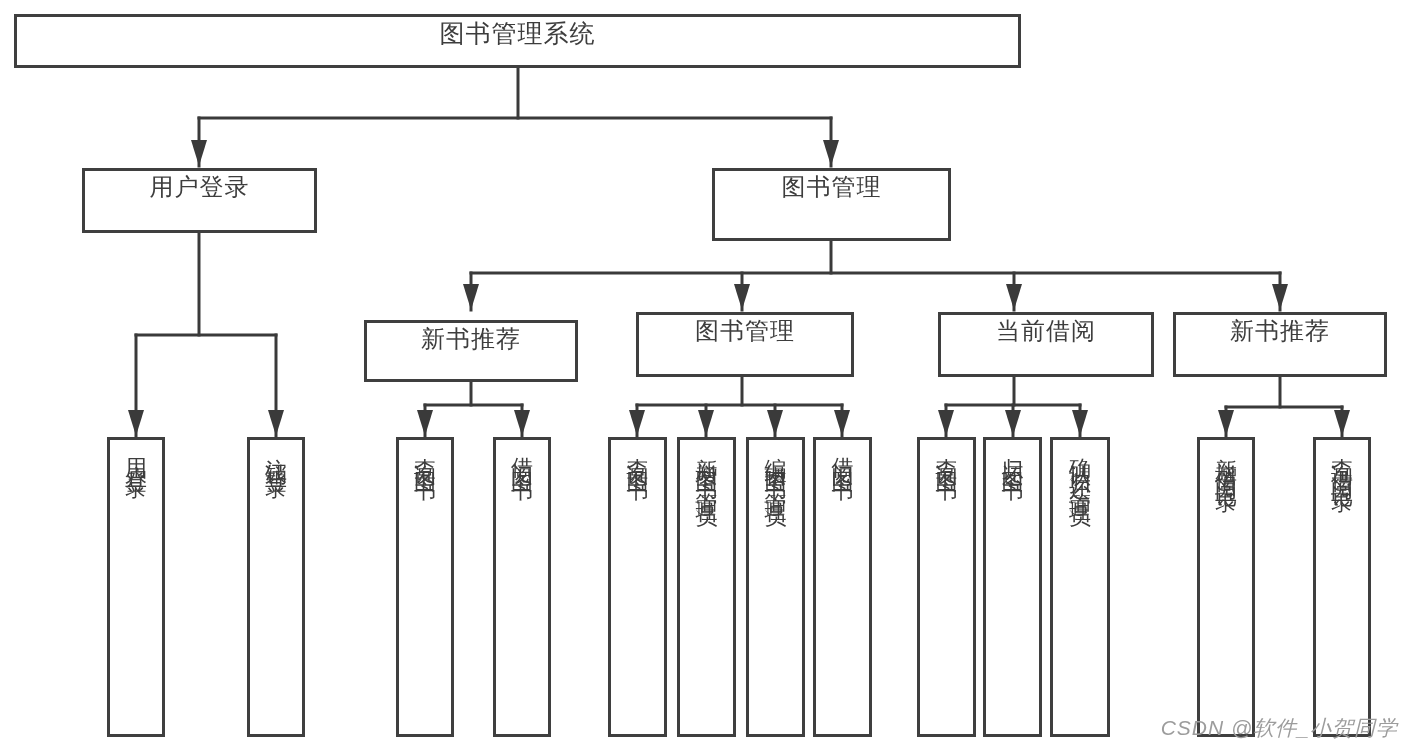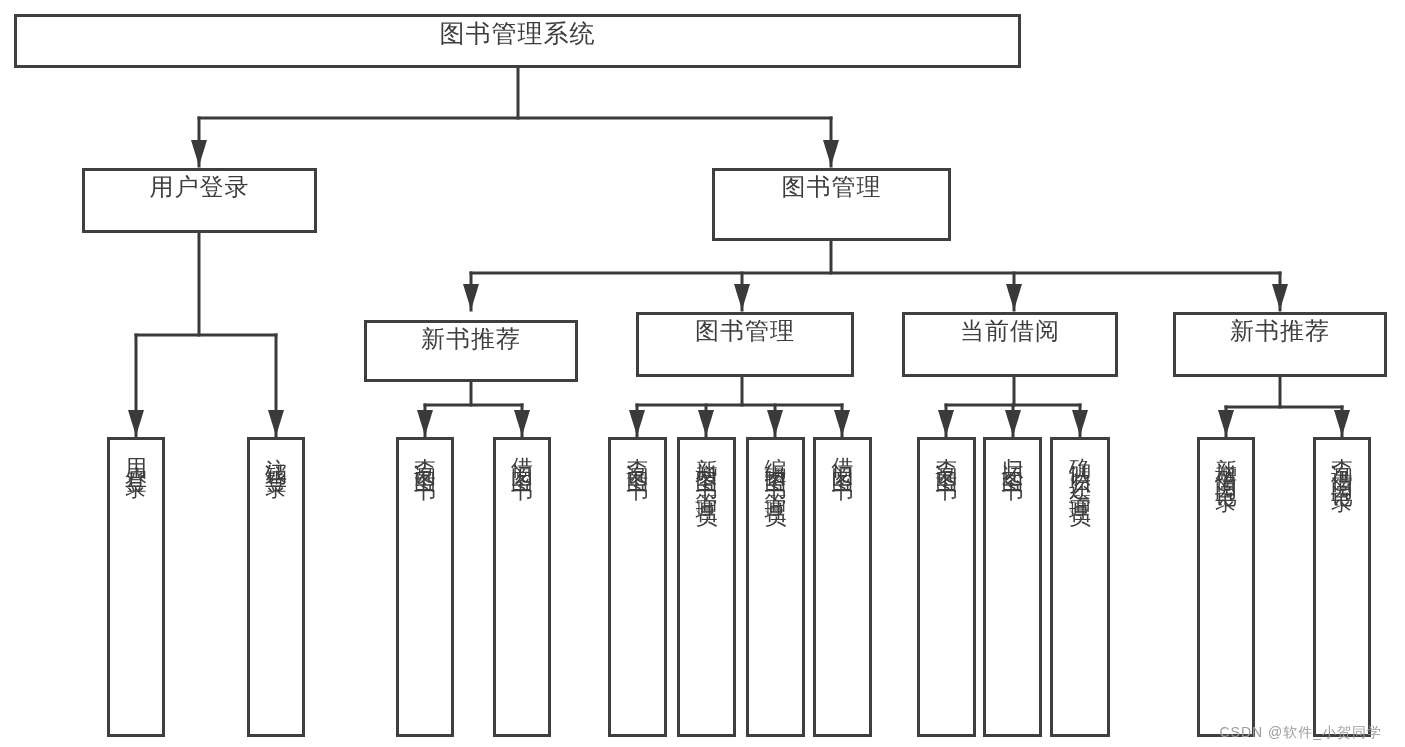--- a/index.html
+++ b/index.html
@@ -32,25 +32,26 @@
   .node.root{font-size:25px;}
   .node.v{font-size:22px;}
   .node.v .vtext{
     writing-mode:vertical-rl;
     line-height:1.1;
     letter-spacing:7px;
     white-space:nowrap;
   }
   .watermark{
     position:absolute;
-    right:23px;bottom:5px;
-    font-size:14px;
+    right:7px;bottom:5px;
+    font-size:21px;
     color:var(--watermark);
     letter-spacing:1px;
     white-space:nowrap;
+    font-style:italic;
   }
 </style>
 </head>
 <body>
 
 <div class="stage">
 
   <svg class="connectors" viewBox="0 0 1405 747" xmlns="http://www.w3.org/2000/svg">
     <defs>
       <marker id="arrow" markerUnits="userSpaceOnUse" markerWidth="26" markerHeight="16" viewBox="0 0 26 16" refX="26" refY="8" orient="auto">
@@ -109,21 +110,21 @@
   <div class="node h" style="left:712px;top:168px;width:239px;height:73px;">
     <span>图书管理</span>
   </div>
 
   <div class="node h" style="left:364px;top:320px;width:214px;height:62px;">
     <span>新书推荐</span>
   </div>
   <div class="node h" style="left:636px;top:312px;width:218px;height:65px;">
     <span>图书管理</span>
   </div>
-  <div class="node h" style="left:902px;top:312px;width:216px;height:65px;">
+  <div class="node h" style="left:938px;top:312px;width:216px;height:65px;">
     <span>当前借阅</span>
   </div>
   <div class="node h" style="left:1173px;top:312px;width:214px;height:65px;">
     <span>新书推荐</span>
   </div>
 
   <div class="node v" style="left:107px;top:437px;width:58px;height:300px;">
     <span class="vtext">用户登录</span>
   </div>
   <div class="node v" style="left:247px;top:437px;width:58px;height:300px;">

